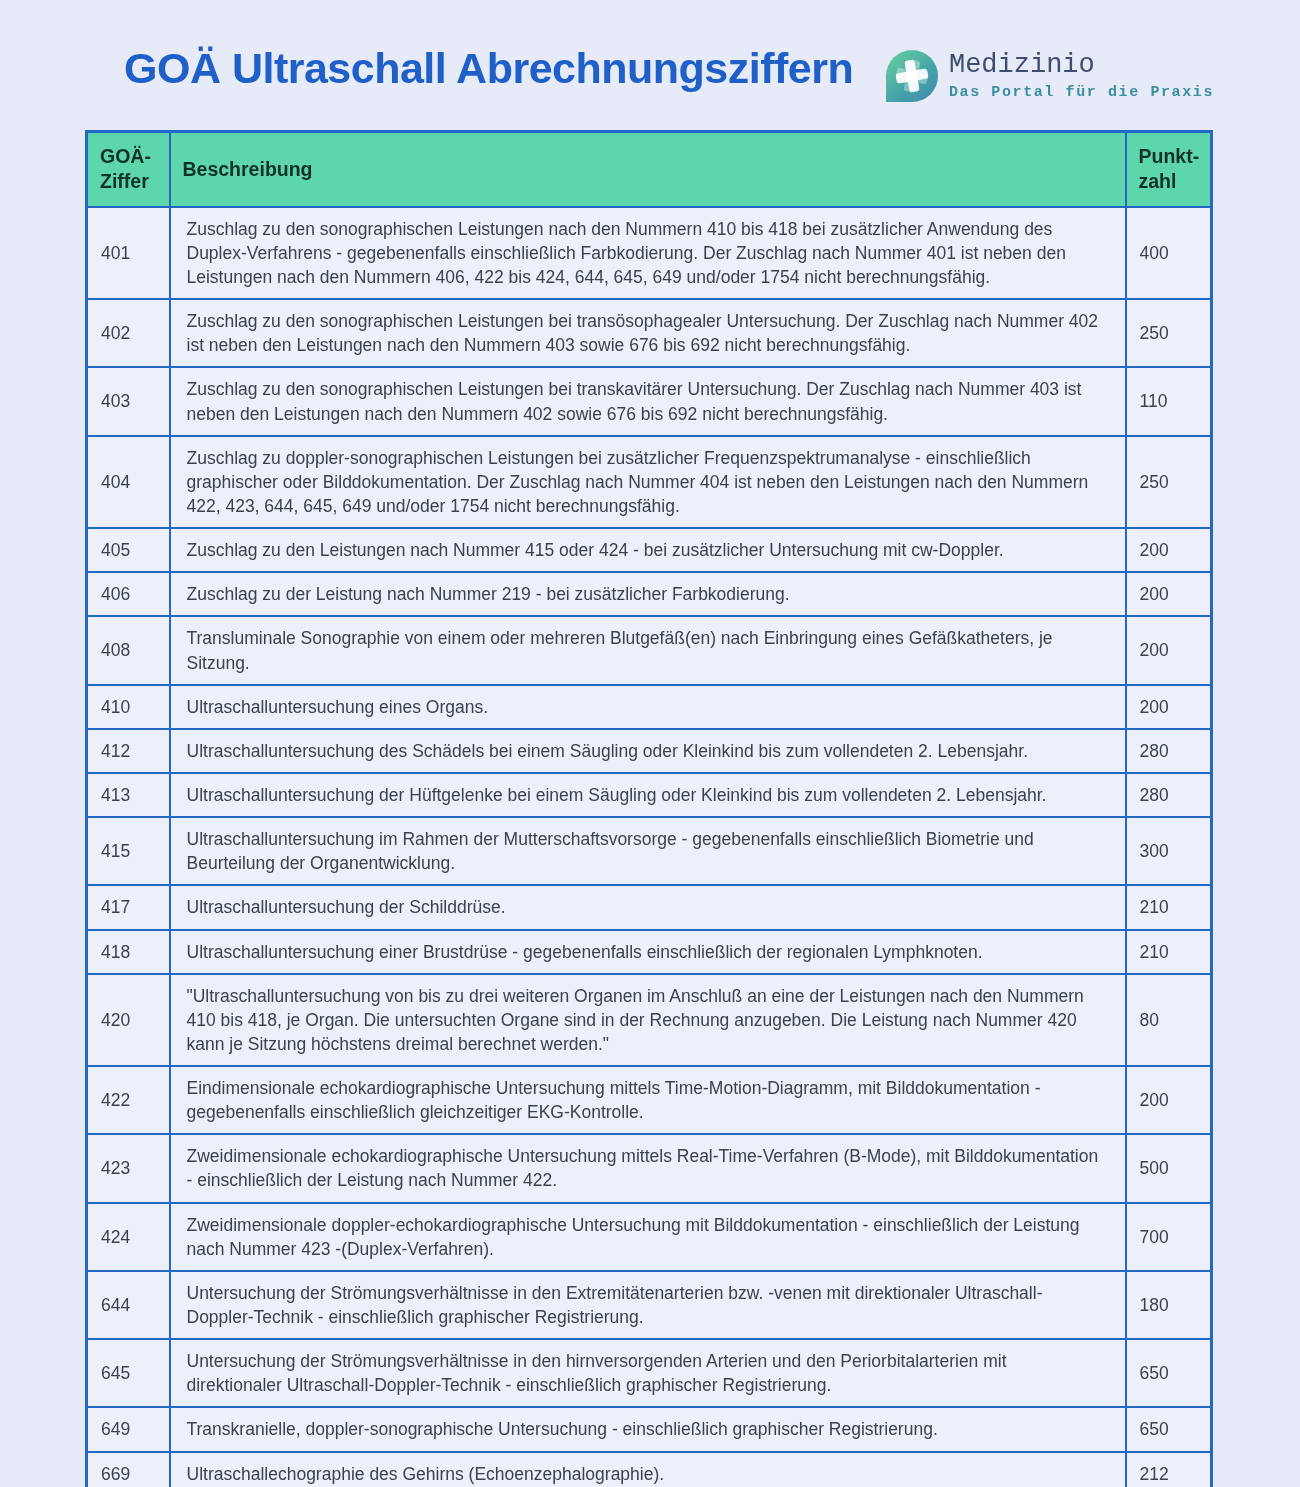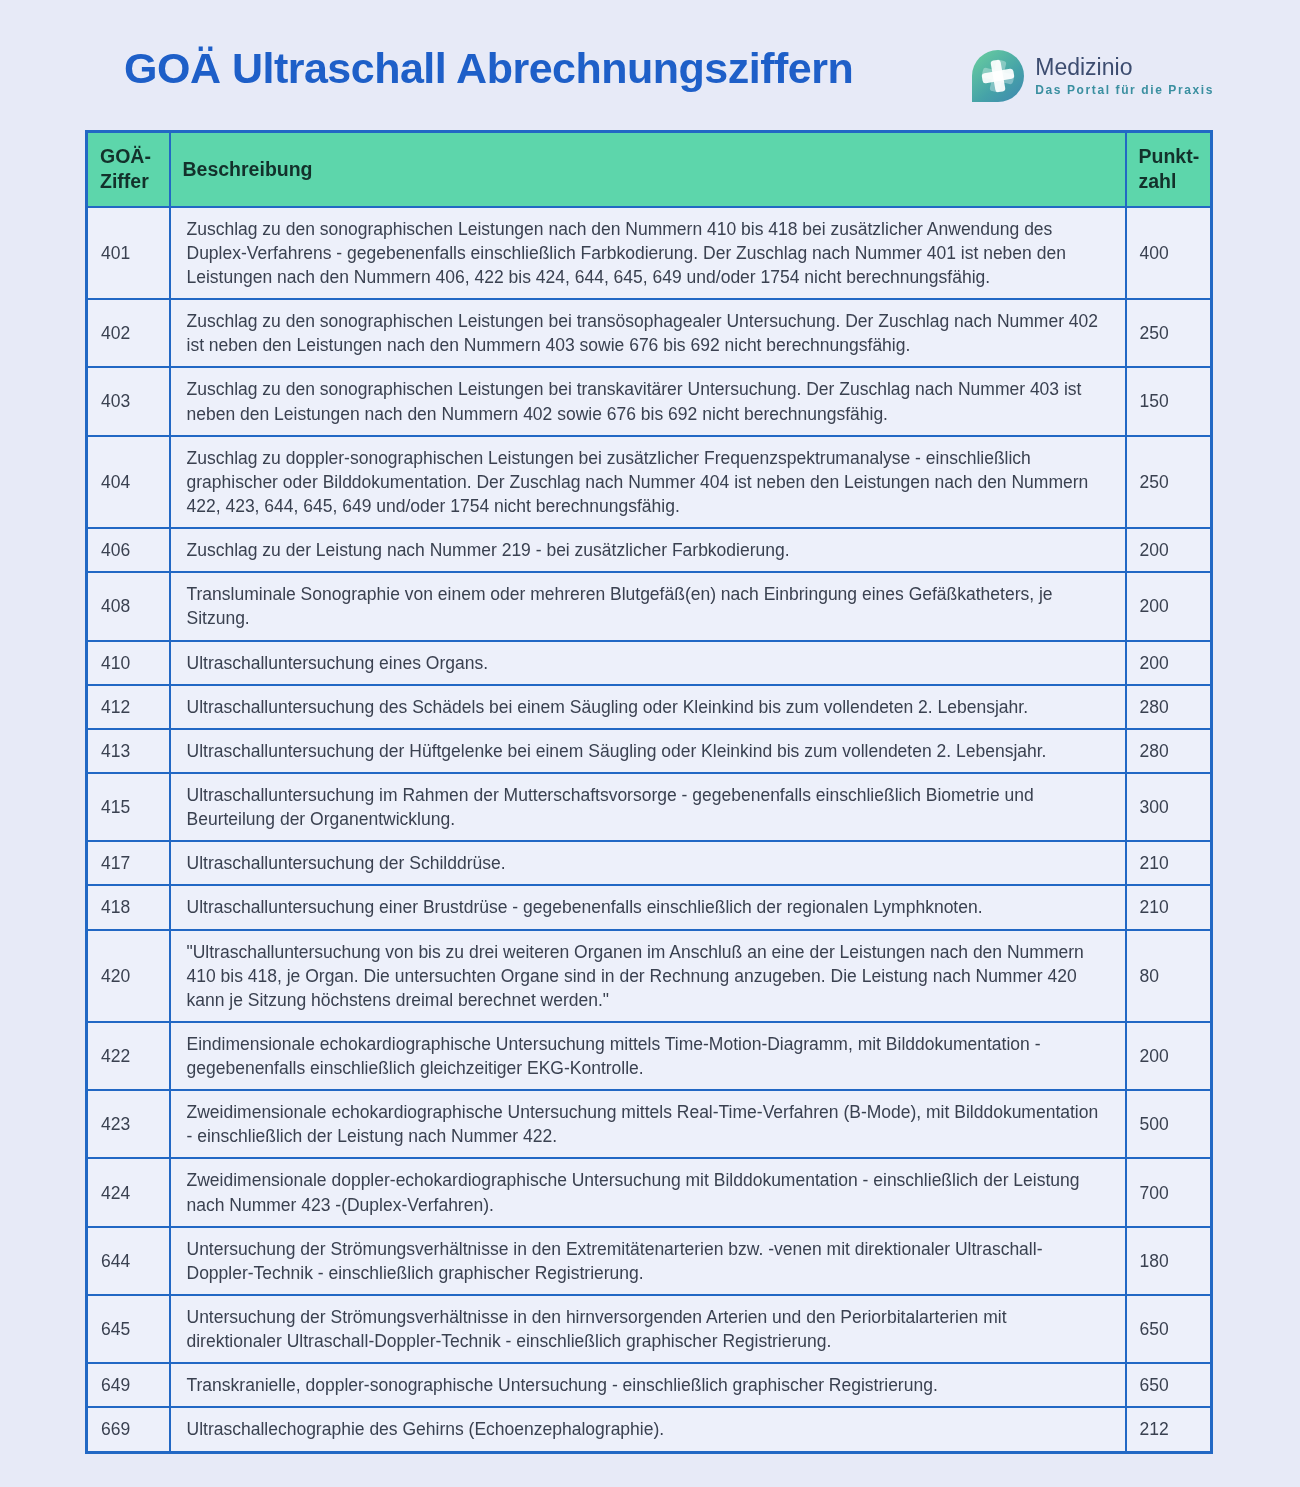--- a/index.html
+++ b/index.html
@@ -60,31 +60,33 @@
   .logo-cross .bar-v,.logo-cross .bar-h{
     position:absolute;
     background:rgba(255,255,255,0.92);
     border-radius:3px;
   }
   .logo-cross .bar-v{left:21px;top:10px;width:10px;height:32px;}
   .logo-cross .bar-h{left:10px;top:21px;width:32px;height:10px;}
   .logo-cross.ghost{transform:rotate(14deg);opacity:0.35;}
   .logo-textblock{display:flex;flex-direction:column;}
   .logo-name{
-    font-size:23px;
+    font-size:27px;
     font-weight:400;
     color:var(--logo-text);
     line-height:1.05;
+    font-family:Liberation Mono, monospace;
   }
   .logo-tagline{
-    font-size:12px;
+    font-size:15px;
     font-weight:700;
     letter-spacing:1.6px;
     color:var(--logo-tagline);
     margin-top:4px;
+    font-family:Liberation Mono, monospace;
   }
   .table-wrap{
     padding:28px 87px 0 85px;
   }
   table{
     width:100%;
     border-collapse:collapse;
     border:3px solid var(--border-blue);
     table-layout:fixed;
   }
@@ -156,26 +158,31 @@
           <td class="cell-punktzahl">400</td>
         </tr>
         <tr>
           <td class="cell-ziffer">402</td>
           <td class="cell-beschreibung">Zuschlag zu den sonographischen Leistungen bei transösophagealer Untersuchung. Der Zuschlag nach Nummer 402 ist neben den Leistungen nach den Nummern 403 sowie 676 bis 692 nicht berechnungsfähig.</td>
           <td class="cell-punktzahl">250</td>
         </tr>
         <tr>
           <td class="cell-ziffer">403</td>
           <td class="cell-beschreibung">Zuschlag zu den sonographischen Leistungen bei transkavitärer Untersuchung. Der Zuschlag nach Nummer 403 ist neben den Leistungen nach den Nummern 402 sowie 676 bis 692 nicht berechnungsfähig.</td>
-          <td class="cell-punktzahl">150</td>
+          <td class="cell-punktzahl">110</td>
         </tr>
         <tr>
           <td class="cell-ziffer">404</td>
           <td class="cell-beschreibung">Zuschlag zu doppler-sonographischen Leistungen bei zusätzlicher Frequenzspektrumanalyse - einschließlich graphischer oder Bilddokumentation. Der Zuschlag nach Nummer 404 ist neben den Leistungen nach den Nummern 422, 423, 644, 645, 649 und/oder 1754 nicht berechnungsfähig.</td>
           <td class="cell-punktzahl">250</td>
+        </tr>
+        <tr>
+          <td class="cell-ziffer">405</td>
+          <td class="cell-beschreibung">Zuschlag zu den Leistungen nach Nummer 415 oder 424 - bei zusätzlicher Untersuchung mit cw-Doppler.</td>
+          <td class="cell-punktzahl">200</td>
         </tr>
         <tr>
           <td class="cell-ziffer">406</td>
           <td class="cell-beschreibung">Zuschlag zu der Leistung nach Nummer 219 - bei zusätzlicher Farbkodierung.</td>
           <td class="cell-punktzahl">200</td>
         </tr>
         <tr>
           <td class="cell-ziffer">408</td>
           <td class="cell-beschreibung">Transluminale Sonographie von einem oder mehreren Blutgefäß(en) nach Einbringung eines Gefäßkatheters, je Sitzung.</td>
           <td class="cell-punktzahl">200</td>

